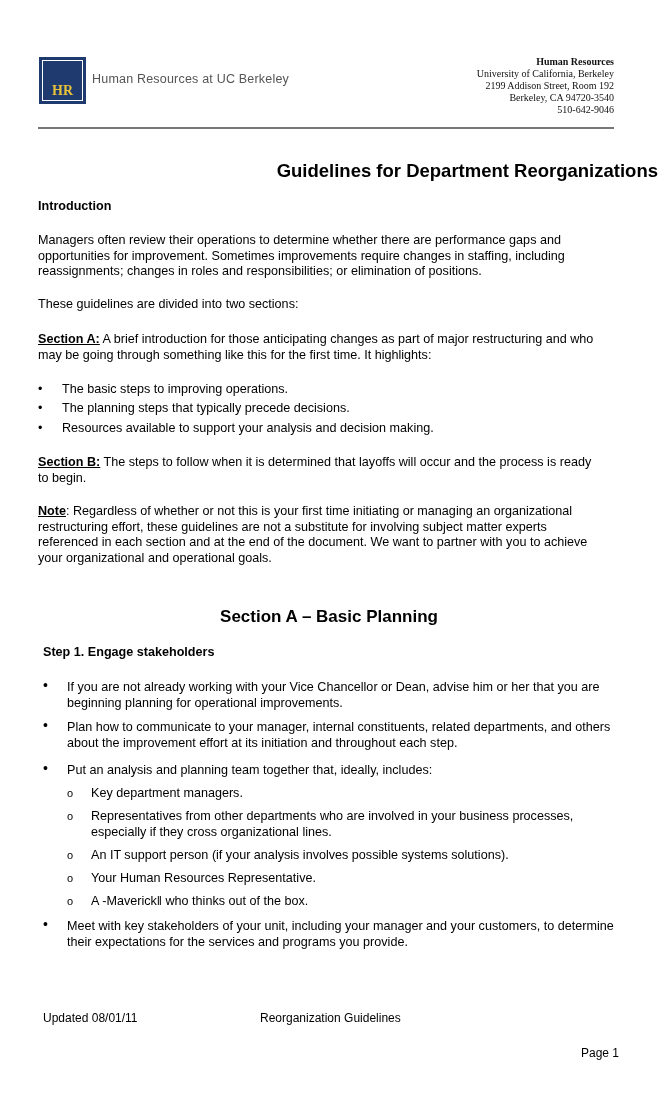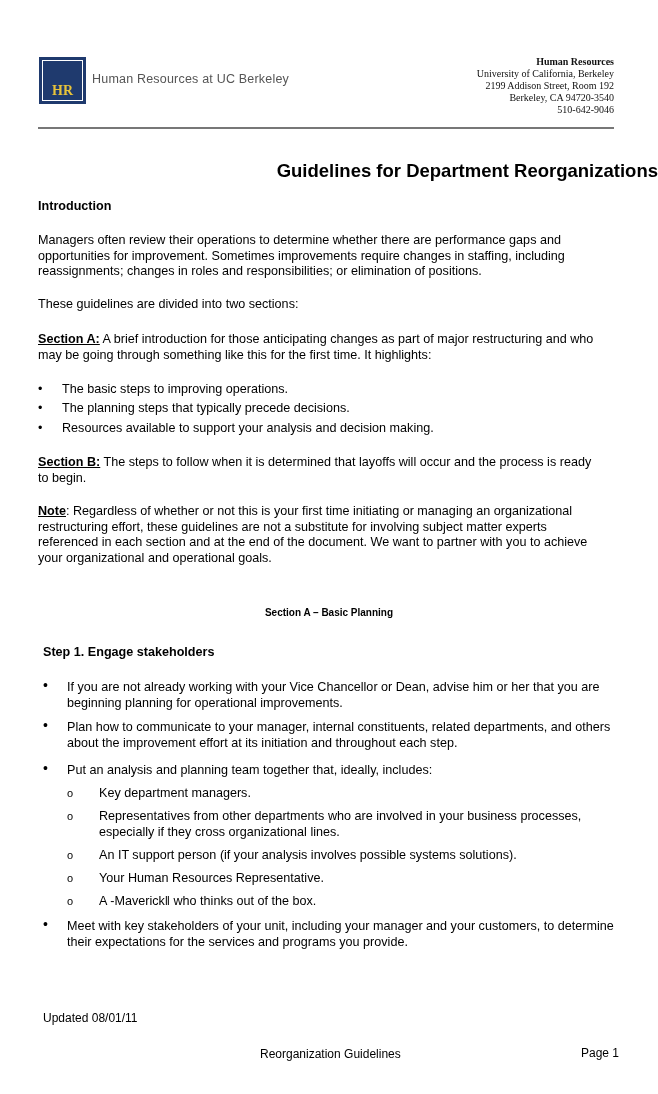--- a/index.html
+++ b/index.html
@@ -15,28 +15,28 @@
              font-family: "Liberation Serif", serif; font-size: 10px; line-height: 12px; color: #111; margin-left: 44px; }
   .address .bold { font-weight: bold; }
   .rule { position: absolute; left: 38px; top: 127px; width: 576px; height: 2px; background: #777; }
   .title { position: absolute; left: 0; right: 0; top: 160px; text-align: right; font-size: 18.5px; font-weight: bold; }
   .p { position: absolute; left: 38px; width: 580px; font-size: 12.6px; line-height: 15.5px; }
   .h { font-weight: bold; }
   .ul-label { font-weight: bold; text-decoration: underline; }
   .bul { position: absolute; left: 38px; font-size: 12.6px; line-height: 15.5px; }
   .bul .dot { position: absolute; left: 0; top: 0; }
   .bul .txt { position: absolute; left: 24px; white-space: nowrap; }
-  .sec-head { position: absolute; left: 0; right: 0; top: 607px; text-align: center; font-size: 10px; font-weight: bold; }
+  .sec-head { position: absolute; left: 0; right: 0; top: 607px; text-align: center; font-size: 17px; font-weight: bold; }
   .step { position: absolute; left: 43px; top: 645px; font-size: 12.6px; font-weight: bold; }
   .b2 { position: absolute; left: 43px; width: 570px; font-size: 12.6px; line-height: 15.5px; }
   .b2 .dot { position: absolute; left: 0; top: -2px; font-size: 14px; }
   .b2 .txt { position: absolute; left: 24px; width: 550px; }
   .sub { position: absolute; left: 67px; width: 545px; font-size: 12.6px; line-height: 15.5px; }
   .sub .dot { position: absolute; left: 0; top: 0; font-size: 11px; }
-  .sub .txt { position: absolute; left: 32px; width: 525px; }
+  .sub .txt { position: absolute; left: 24px; width: 525px; }
   .footer { position: absolute; top: 1011px; font-size: 12px; }
 </style>
 </head>
 <body>
 
 <div class="logo">
   <div class="logo-inner"></div>
   <div class="logo-text">HR</div>
 </div>
 <div class="org-name">Human Resources at UC Berkeley</div>
@@ -113,14 +113,14 @@
   <span class="dot">o</span>
   <span class="txt">A ‑Maverick‖ who thinks out of the box.</span>
 </div>
 
 <div class="b2" style="top:919px;">
   <span class="dot">•</span>
   <span class="txt">Meet with key stakeholders of your unit, including your manager and your customers, to determine their expectations for the services and programs you provide.</span>
 </div>
 
 <div class="footer" style="left:43px;">Updated  08/01/11</div>
-<div class="footer" style="left:260px;margin-top:36px;">Reorganization Guidelines</div>
+<div class="footer" style="left:260px;">Reorganization Guidelines</div>
 <div class="footer" style="right:39px;margin-top:35px;">Page 1</div>
 
 </body></html>

